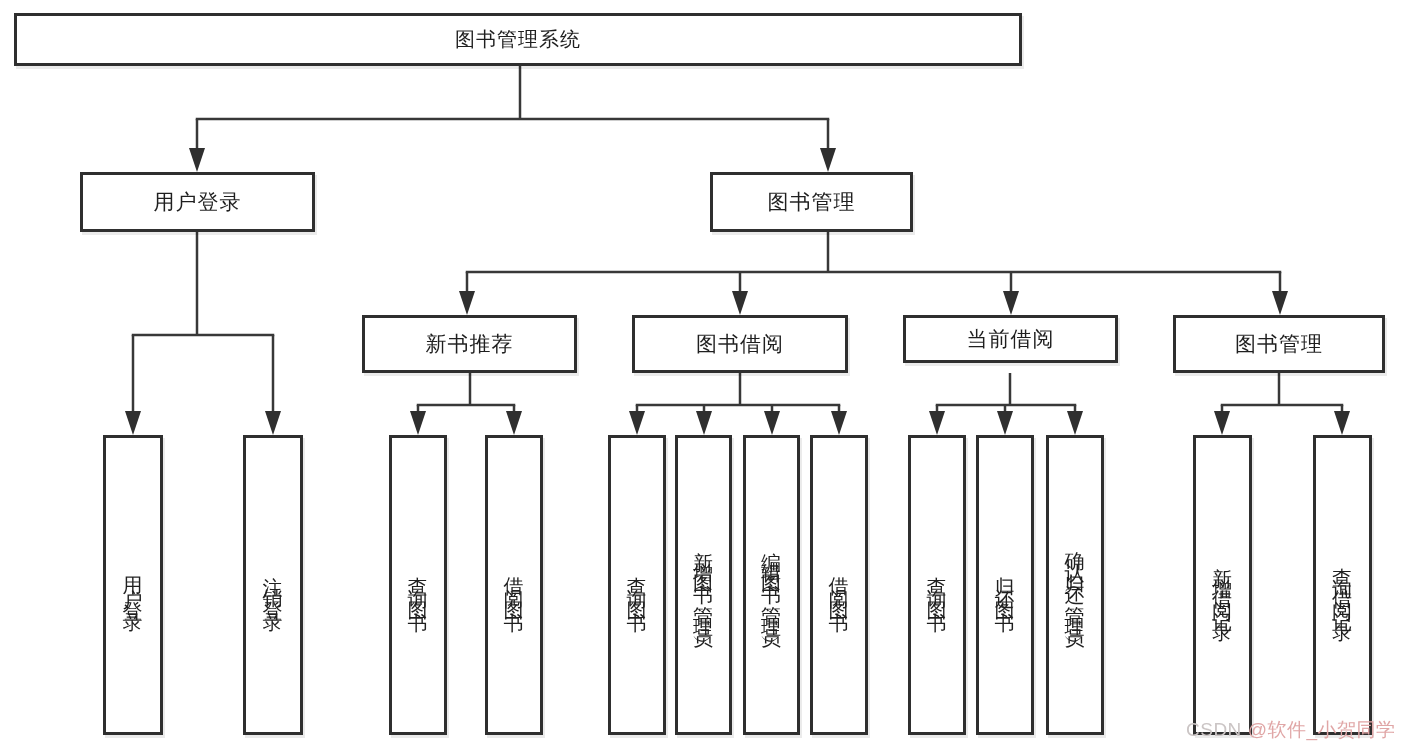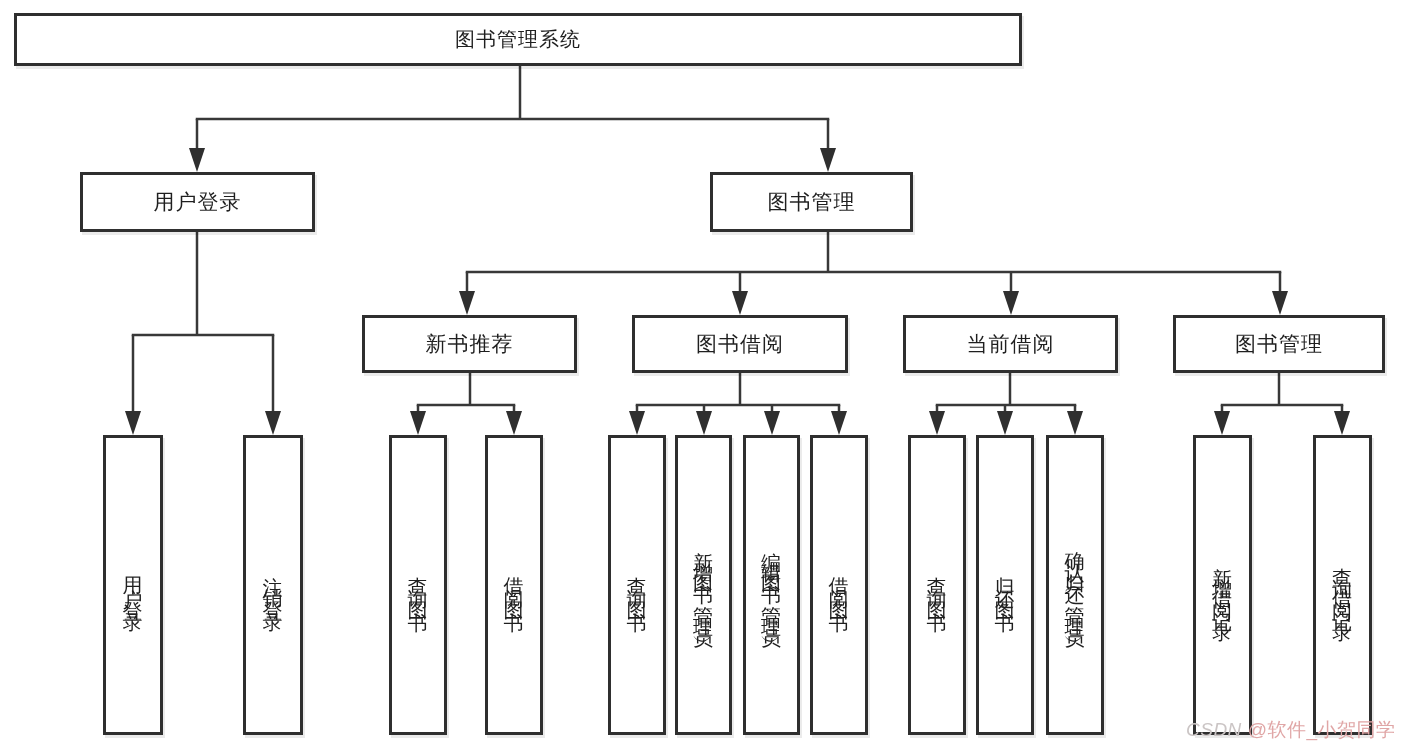--- a/index.html
+++ b/index.html
@@ -28,21 +28,21 @@
   .leaf{top:435px;height:300px;}
   .vtext{
     writing-mode:vertical-rl; text-orientation:mixed;
     font-size:20px; letter-spacing:11px; line-height:1;
   }
   .leaf-short .vtext{letter-spacing:12px;}
   #watermark{
     position:absolute; left:1186px; top:717px; z-index:3;
     font-size:19px; white-space:nowrap; letter-spacing:0.5px;
   }
-  #watermark .wm-gray{color:var(--wm-gray);font-style:italic;}
+  #watermark .wm-gray{color:var(--wm-gray);}
   #watermark .wm-red{color:var(--wm-red);}
 </style>
 </head>
 <body>
 
 <div id="stage">
 
   <svg id="wires" viewBox="0 0 1405 747">
 
     <g>
@@ -119,21 +119,21 @@
     </g>
   </svg>
 
   <div class="node root" style="left:14px;top:13px;width:1008px;height:53px">图书管理系统</div>
 
   <div class="node" style="left:80px;top:172px;width:235px;height:60px">用户登录</div>
   <div class="node" style="left:710px;top:172px;width:203px;height:60px">图书管理</div>
 
   <div class="node" style="left:362px;top:315px;width:215px;height:58px">新书推荐</div>
   <div class="node" style="left:632px;top:315px;width:216px;height:58px">图书借阅</div>
-  <div class="node" style="left:903px;top:315px;width:215px;height:58px">当前借阅</div>
+  <div class="node" style="left:903px;top:315px;width:215px;height:48px">当前借阅</div>
   <div class="node" style="left:1173px;top:315px;width:212px;height:58px">图书管理</div>
 
   <div class="node leaf leaf-short" style="left:103px;width:60px">
     <span class="vtext">用户登录</span>
   </div>
   <div class="node leaf leaf-short" style="left:243px;width:60px">
     <span class="vtext">注销登录</span>
   </div>
 
   <div class="node leaf leaf-short" style="left:389px;width:58px">

